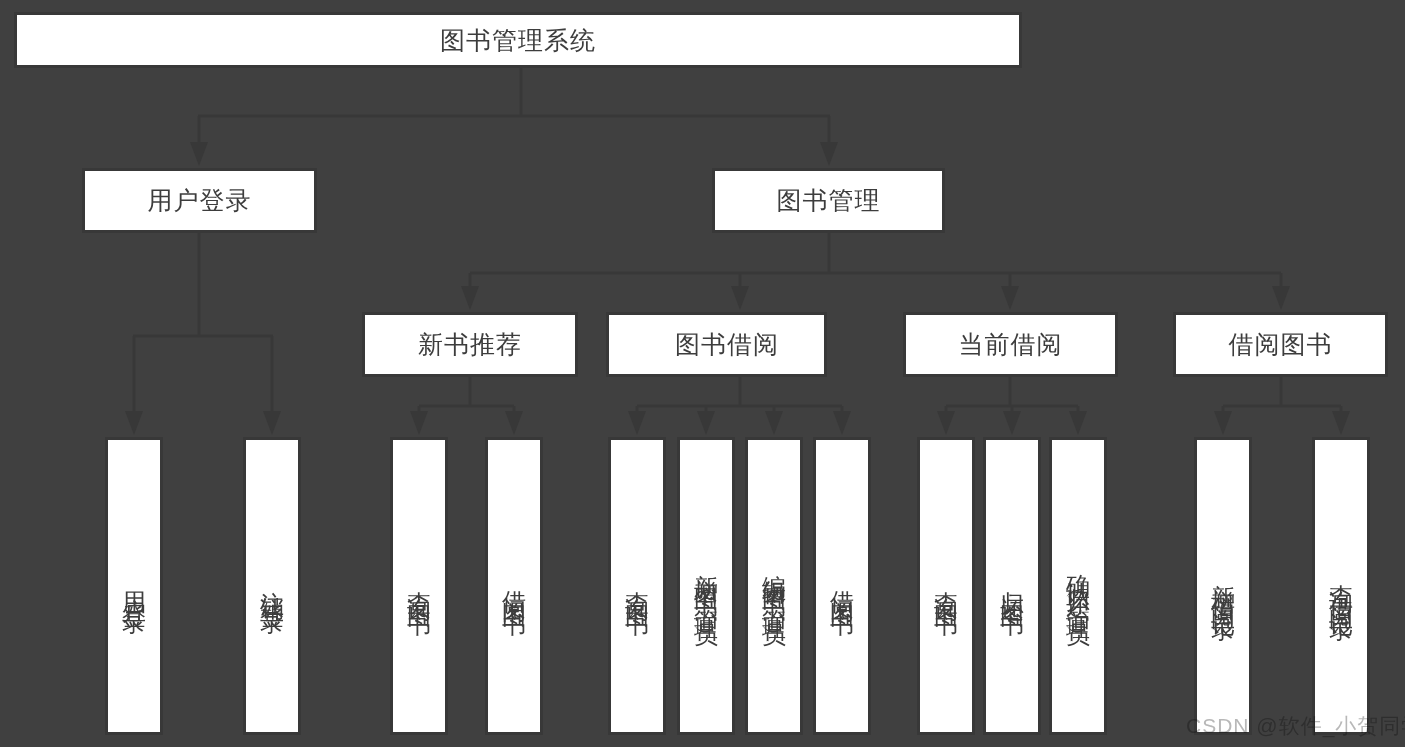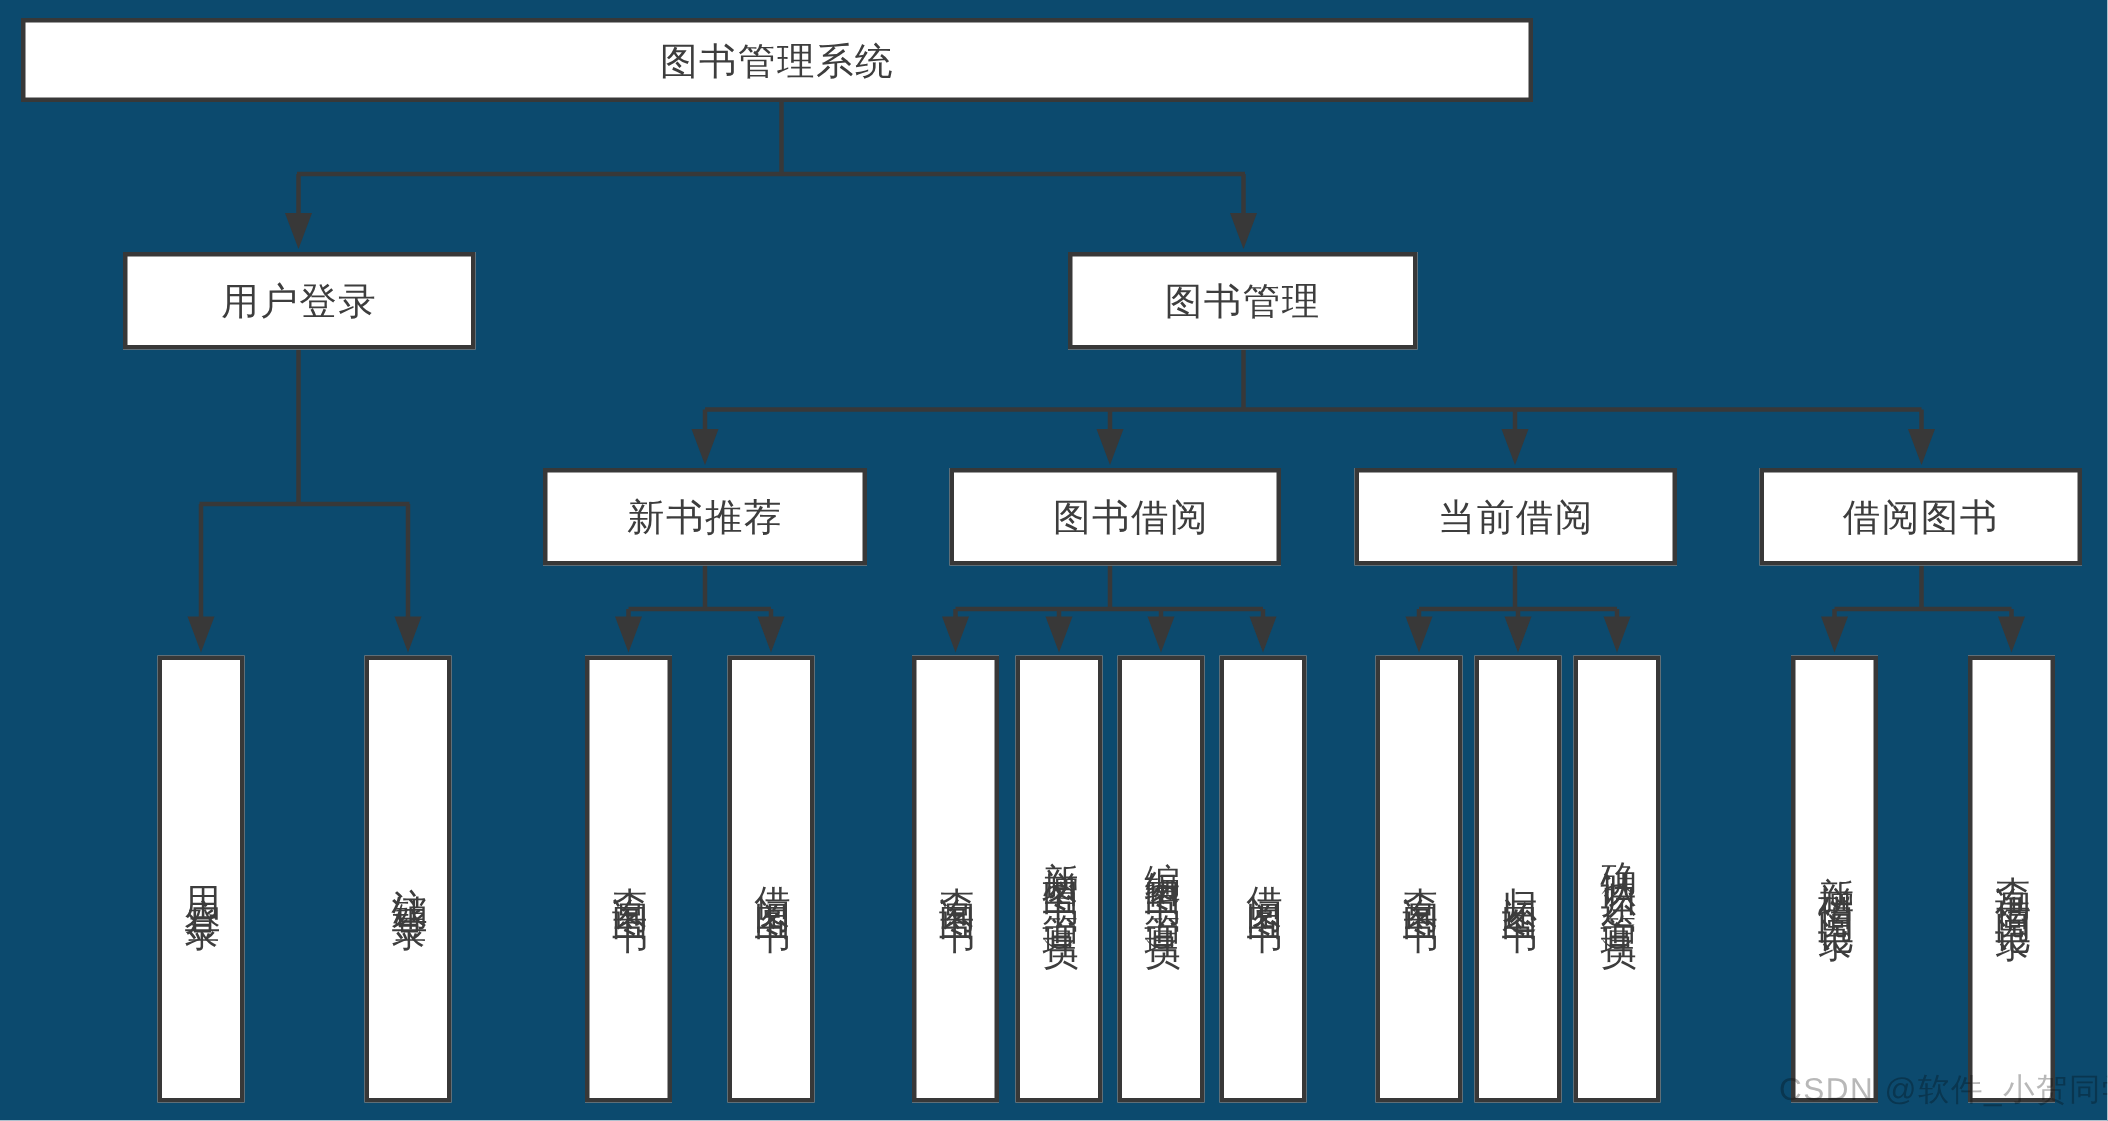--- a/index.html
+++ b/index.html
@@ -1,20 +1,20 @@
 <!DOCTYPE html>
 <html><head>
 <meta charset="utf-8">
 <style>
   html, body { margin: 0; padding: 0; background: #ffffff; }
   #canvas {
     position: relative;
     width: 1405px;
     height: 747px;
-    background: #0c4a6e;
+    background: #404040;
     font-family: "Liberation Sans", sans-serif;
     overflow: hidden;
   }
   .box {
     position: absolute;
     box-sizing: border-box;
     border: 3px solid #383838;
     background: #ffffff;
     display: flex;
     align-items: center;
@@ -136,21 +136,21 @@
   <div class="box hbox lvl" style="left:82px; width:235px;">
     <span>用户登录</span>
   </div>
   <div class="box hbox lvl3" style="left:362px; width:216px;">
     <span>新书推荐</span>
   </div>
 
   <div class="box hbox lvl" style="left:712px; width:233px;">
     <span>图书管理</span>
   </div>
-  <div class="box hbox lvl3" style="left:633px; width:221px;padding-left:21px;">
+  <div class="box hbox lvl3" style="left:606px; width:221px;padding-left:21px;">
     <span>图书借阅</span>
   </div>
   <div class="box hbox lvl3" style="left:903px; width:215px;">
     <span>当前借阅</span>
   </div>
   <div class="box hbox lvl3" style="left:1173px; width:215px;">
     <span>借阅图书</span>
   </div>
 
   <div class="leaf" style="left:105px;">

